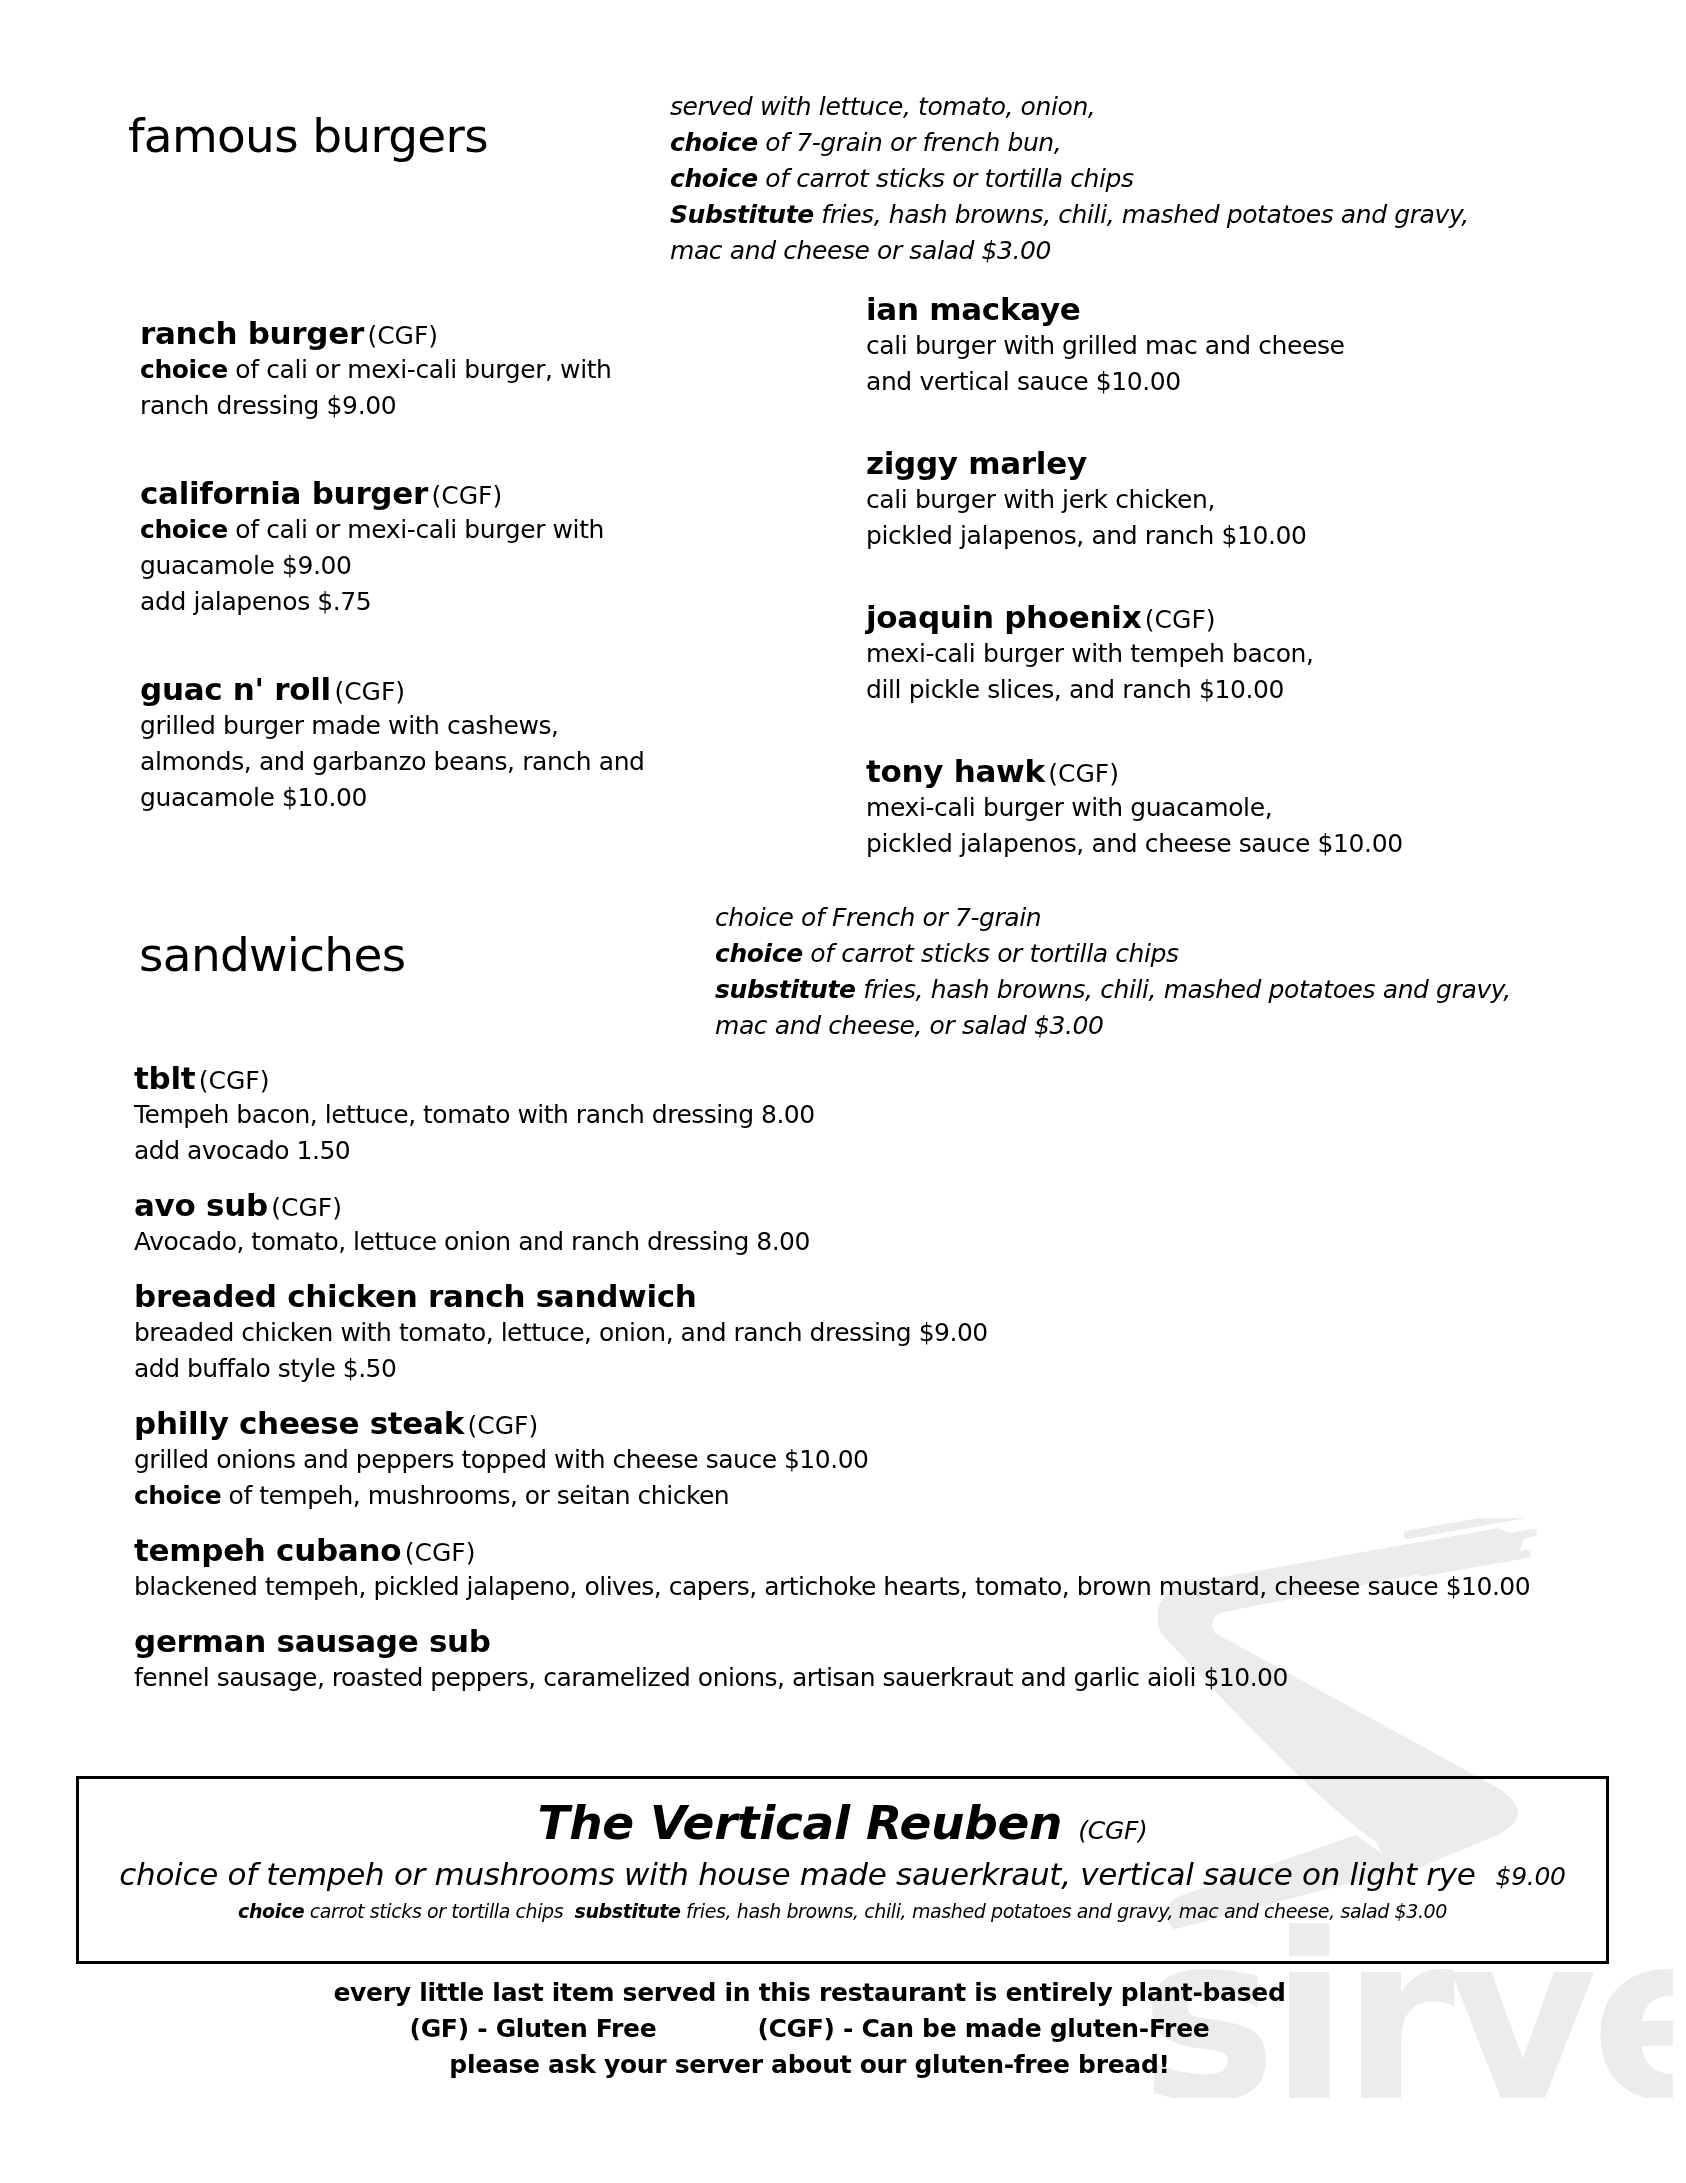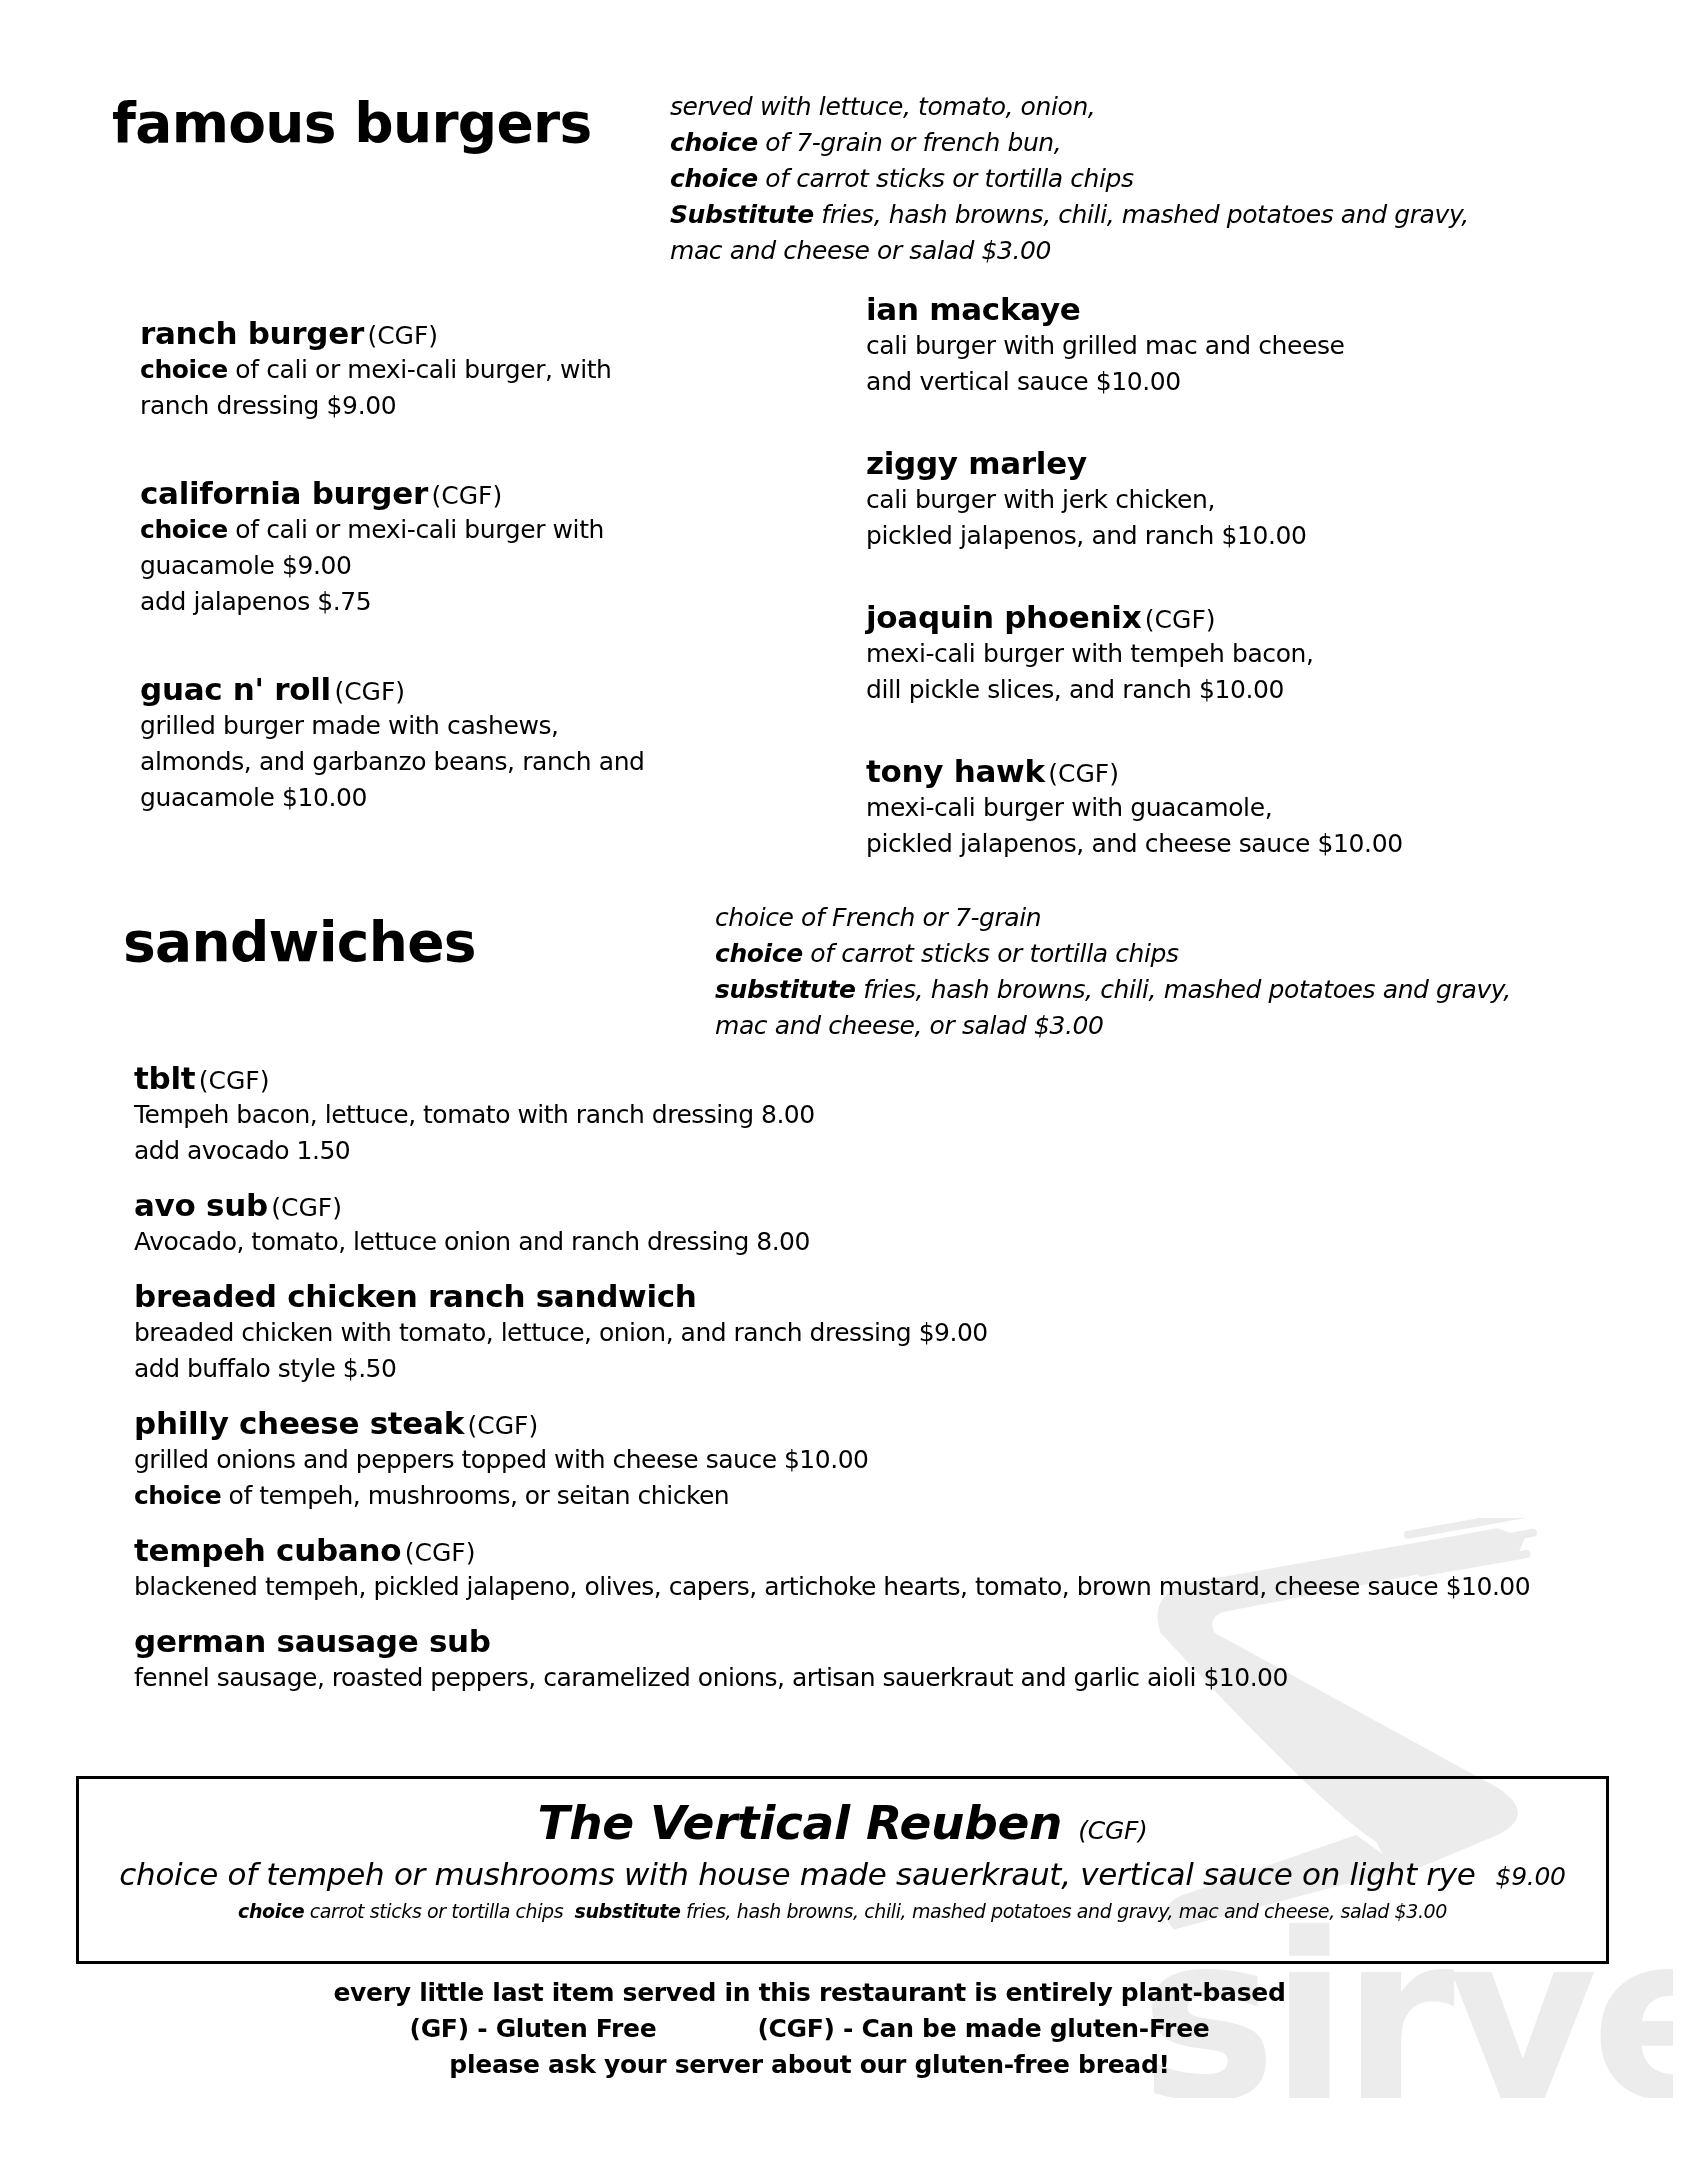--- a/index.html
+++ b/index.html
@@ -4,22 +4,22 @@
   <style>
     html, body { margin: 0; padding: 0; }
     body {
       width: 1687px; height: 2183px;
       background: #ffffff; color: #000000;
       font-family: "DejaVu Sans", "Liberation Sans", sans-serif;
       position: relative; overflow: hidden;
     }
     .abs { position: absolute; }
     .section-title {
-      font-weight: bold; font-size: 55px; line-height: 1; letter-spacing: -0.7px;
-      margin: 0;
+      font-weight: normal; font-size: 47px; line-height: 1; letter-spacing: -0.7px;
+      margin: 16px;
     }
     .note {
       font-size: 25px; line-height: 36px; letter-spacing: -0.4px; font-style: italic;
     }
     .note b, .desc b { font-weight: bold; }
     .item { margin: 0; }
     .item-name { font-weight: bold; font-size: 31px; line-height: 38px; letter-spacing: -0.3px; }
     .item-tag { font-weight: normal; font-size: 25px; }
     .desc { font-size: 25px; line-height: 36px; letter-spacing: -0.4px; }
     .left-col { left: 140px; top: 314px; width: 675px; }

